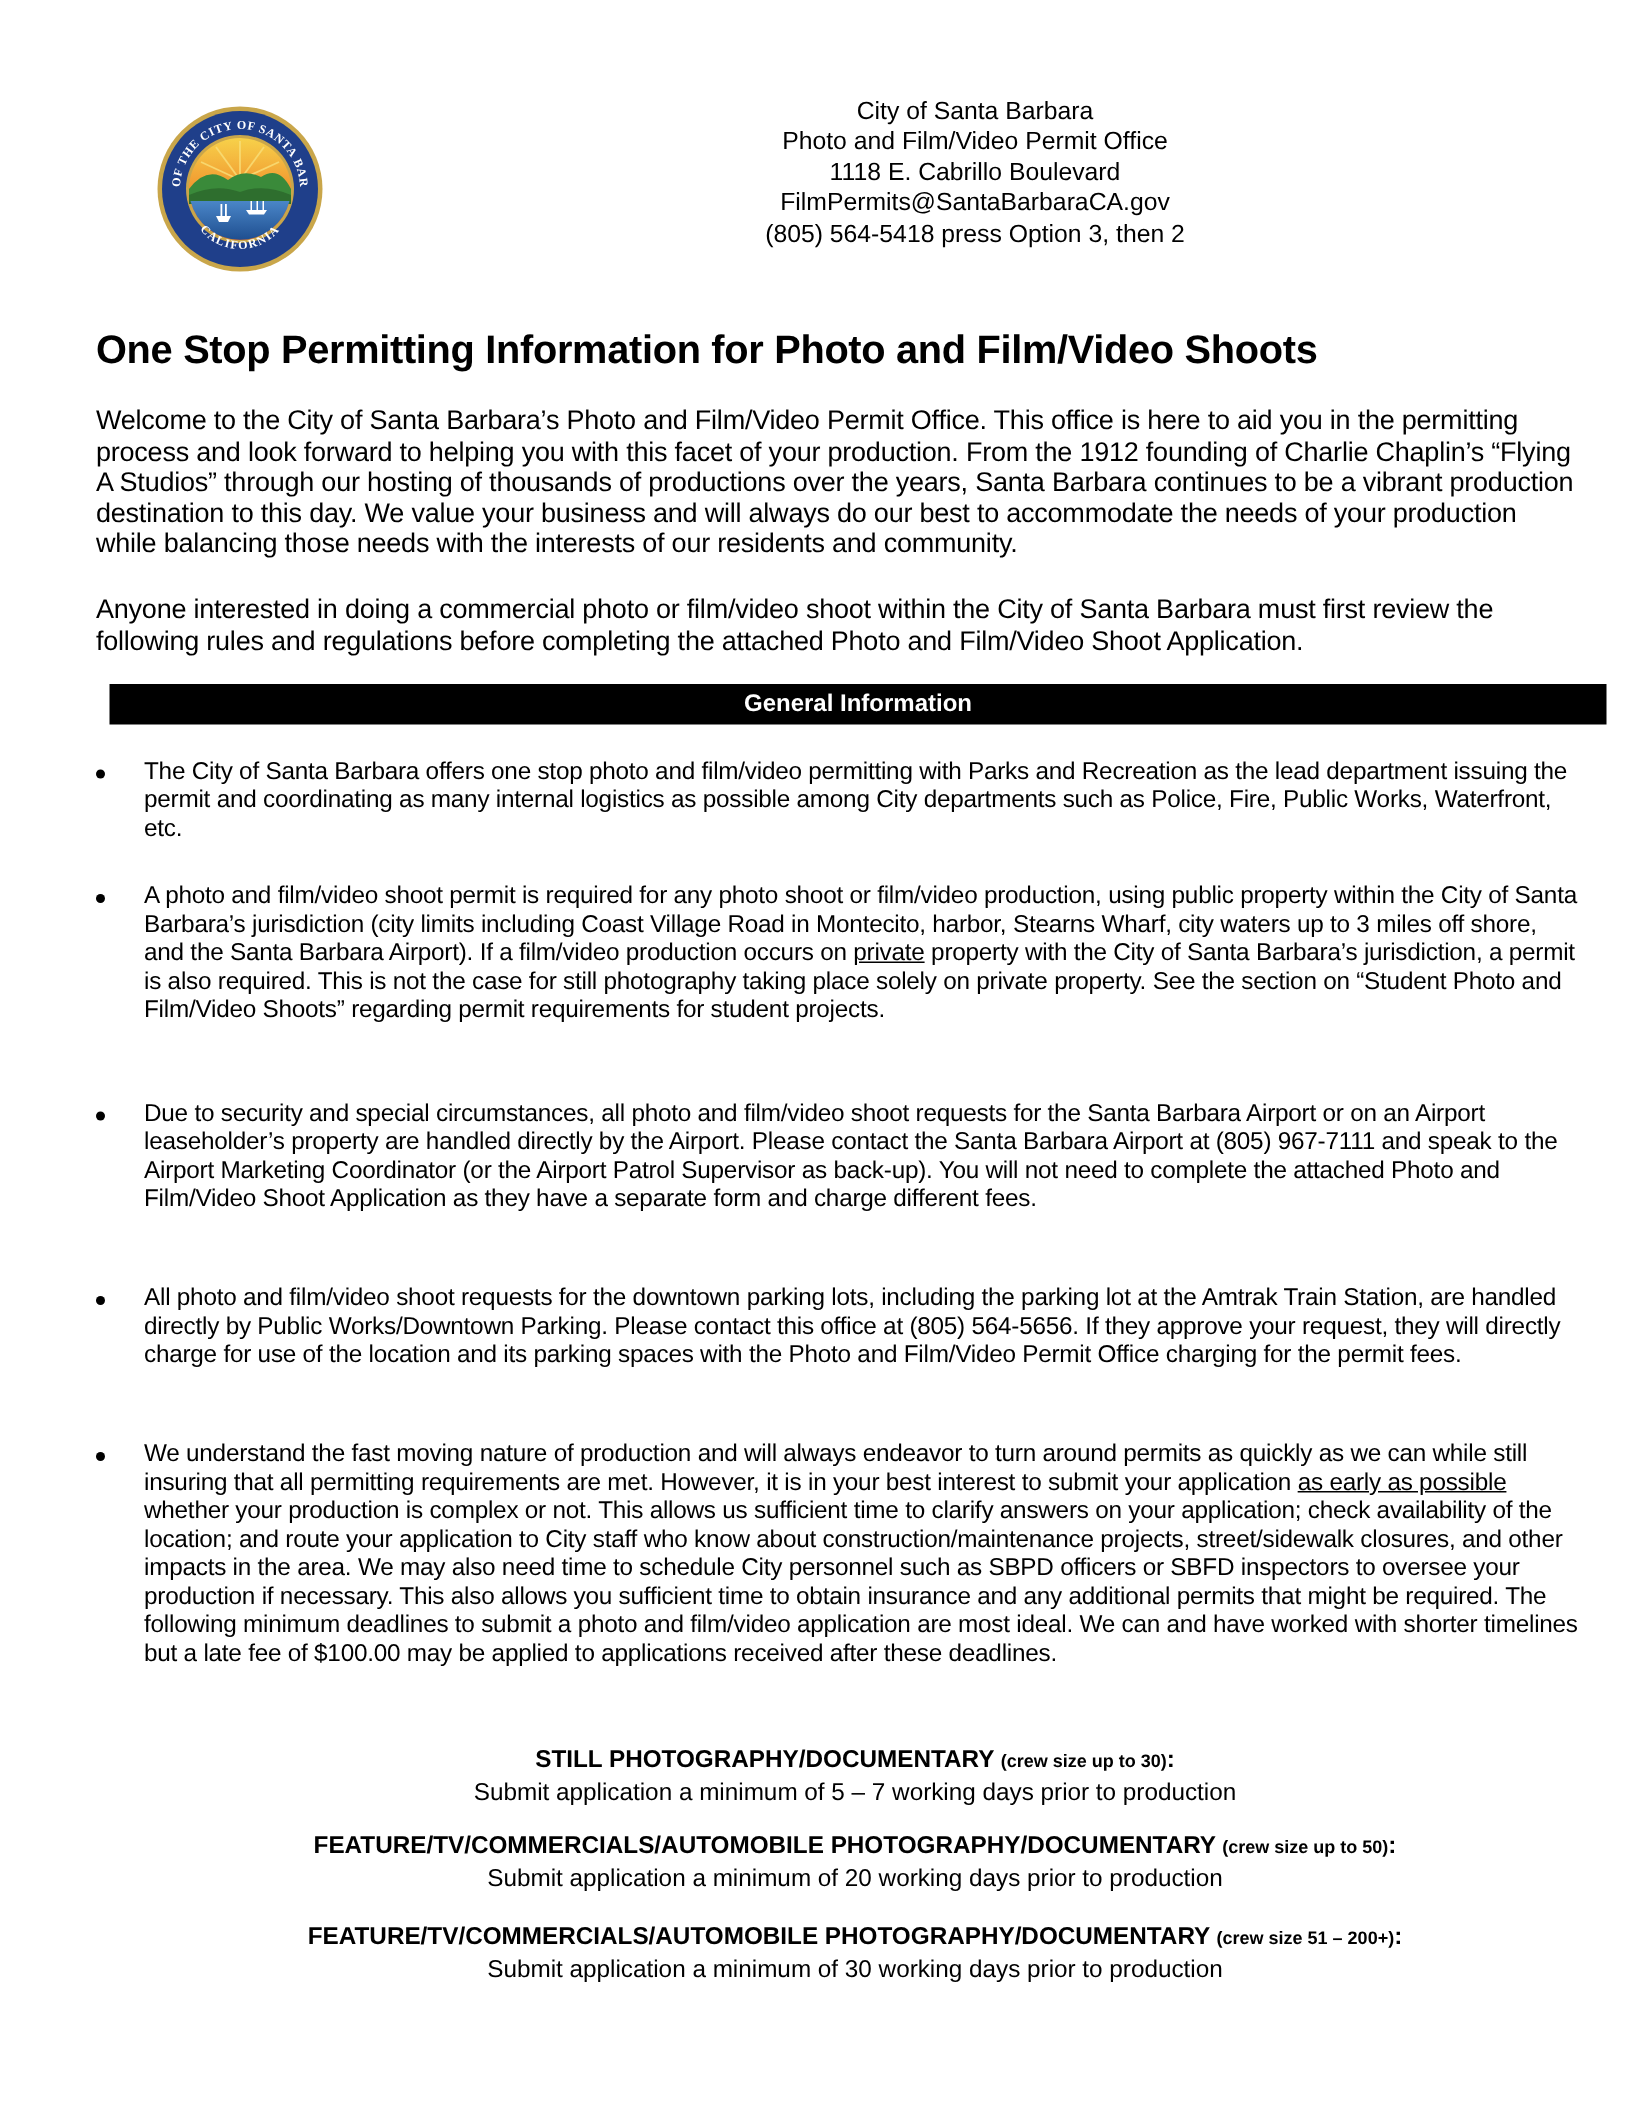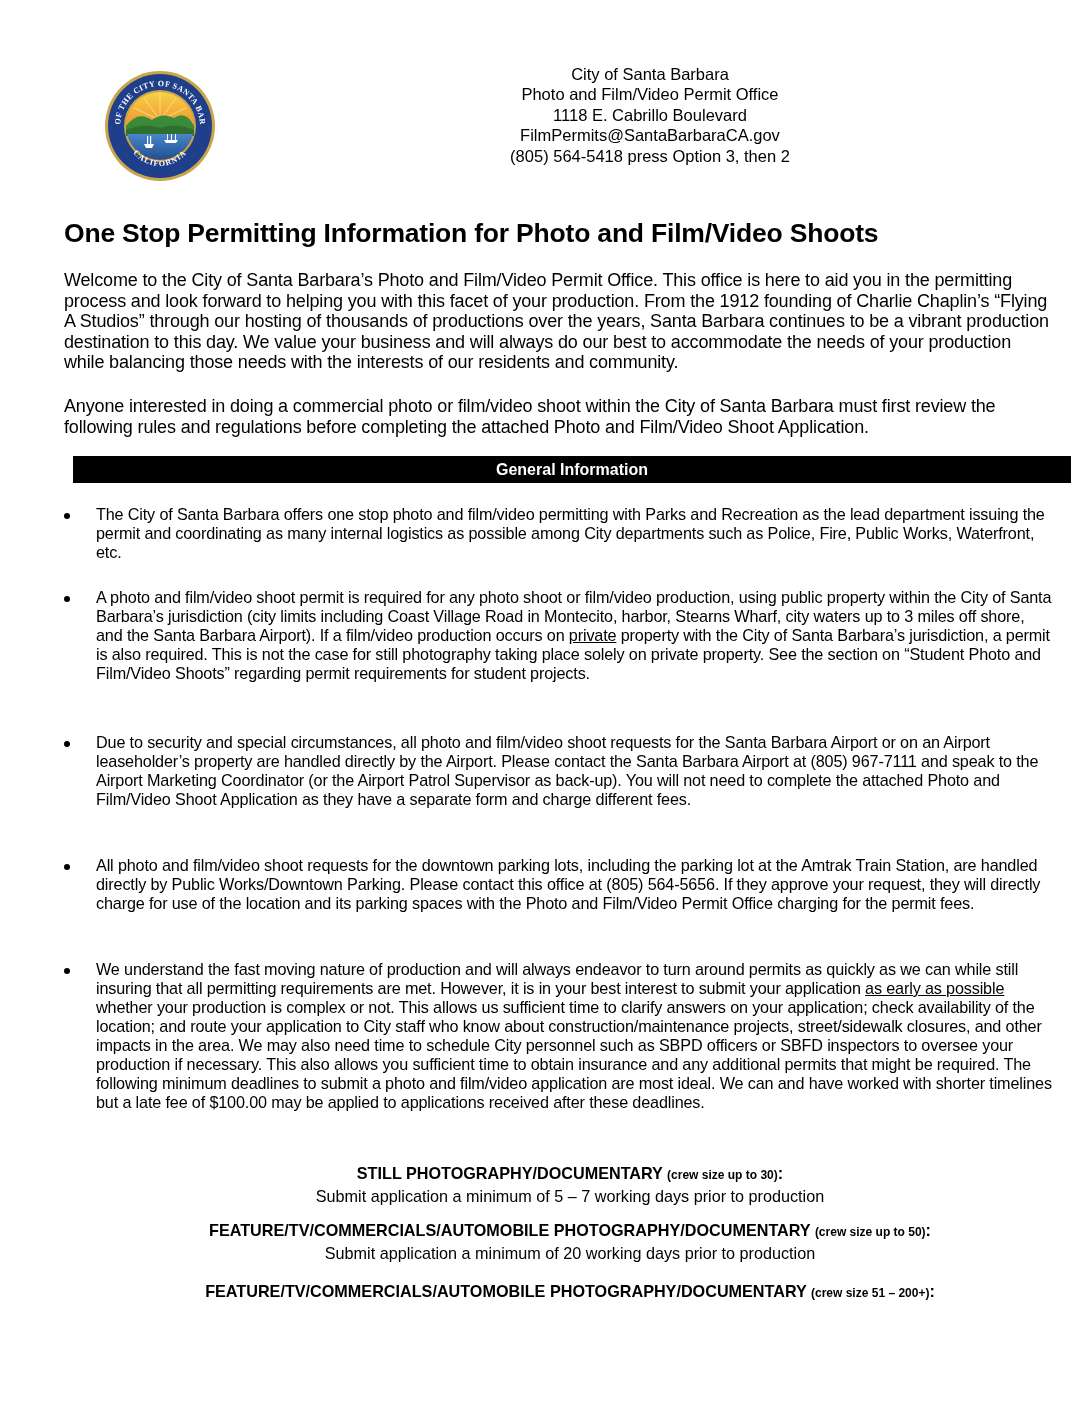--- a/index.html
+++ b/index.html
@@ -221,13 +221,14 @@
   <div class="dl-body">Submit application a minimum of 5 – 7 working days prior to production</div>
 </div>
 
 <div class="deadline d2">
   <div class="dl-head"><span>FEATURE/TV/COMMERCIALS/AUTOMOBILE PHOTOGRAPHY/DOCUMENTARY </span><span class="crew">(crew size up to 50)</span><span>:</span></div>
   <div class="dl-body">Submit application a minimum of 20 working days prior to production</div>
 </div>
 
 <div class="deadline d3">
   <div class="dl-head"><span>FEATURE/TV/COMMERCIALS/AUTOMOBILE PHOTOGRAPHY/DOCUMENTARY </span><span class="crew">(crew size 51 – 200+)</span><span>:</span></div>
+  <div class="dl-body">Submit application a minimum of 30 working days prior to production</div>
 </div>
 
 </body></html>

